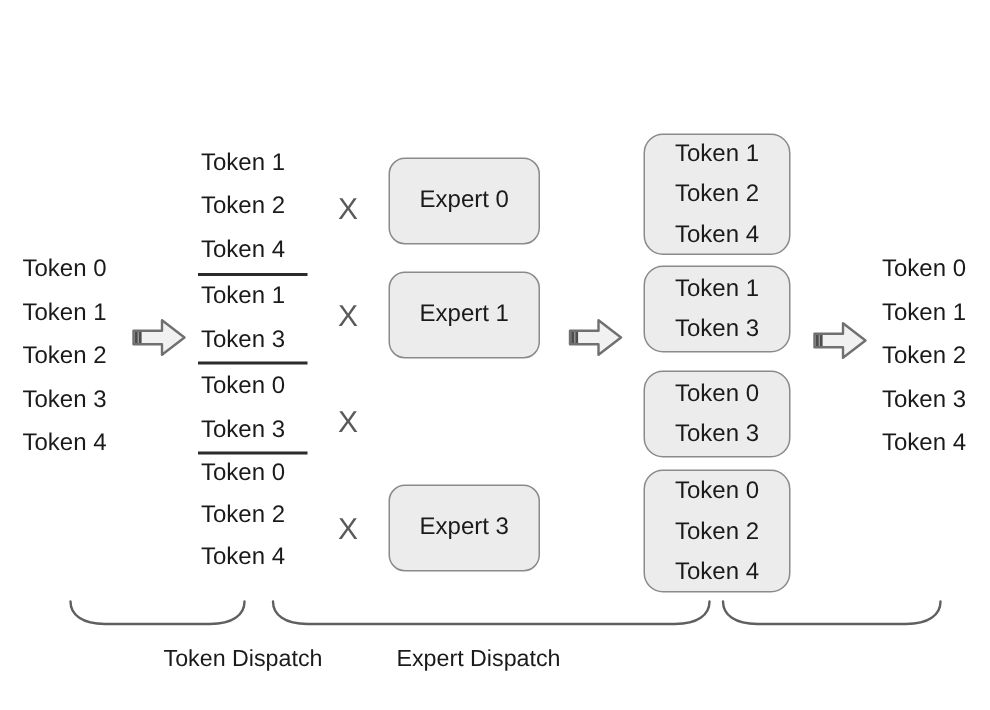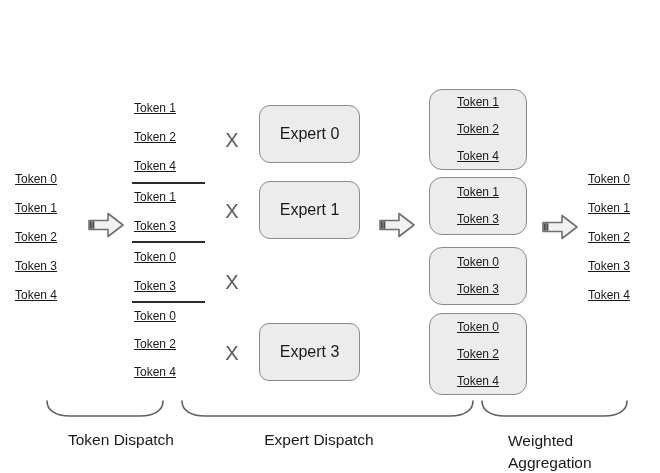--- a/index.html
+++ b/index.html
@@ -6,21 +6,21 @@
   .canvas{
     position:relative;
     width:660px;height:473px;
     background:#ffffff;
     font-family:"Liberation Sans", sans-serif;
     color:#1a1a1a;
     overflow:hidden;
   }
   .trow{
     height:29px;line-height:29px;
-    font-size:12px;white-space:nowrap;text-decoration:underline;
+    font-size:16px;white-space:nowrap;
   }
   .side-col{position:absolute;top:165px;width:70px;}
   .col-input{left:15px;}
   .col-output{left:588px;}
 
   .dgroup{position:absolute;left:134px;width:72px;}
   .dgroup .trow{height:29px;line-height:29px;}
   .dgroup-4 .trow{height:28px;line-height:28px;}
   .sep{
     position:absolute;left:132px;width:73px;height:2px;
@@ -49,21 +49,21 @@
   .result-box .trow{height:27px;line-height:27px;}
 
   .arrow-icon{position:absolute;width:38px;height:28px;}
 
   .braces-svg{position:absolute;left:0;top:394px;}
 
   .stage-label{
     position:absolute;top:431px;font-size:15.5px;line-height:18px;
     text-align:center;white-space:nowrap;
   }
-  .label-dispatch{left:41px;width:160px;}
+  .label-dispatch{left:55px;width:160px;text-align:right;}
   .label-compute{left:239px;width:160px;}
   .label-aggregation{left:508px;top:430px;text-align:left;line-height:22px;}
 </style>
 </head>
 <body>
 
 <div class="canvas">
 
   <div class="side-col col-input">
     <div class="trow">Token 0</div>
@@ -105,21 +105,21 @@
   <div class="xmark" style="top:198px;">X</div>
   <div class="xmark" style="top:269px;">X</div>
   <div class="xmark" style="top:340px;">X</div>
 
   <div class="expert-box" style="top:105px;">
     <span>Expert 0</span>
   </div>
   <div class="expert-box" style="top:181px;">
     <span>Expert 1</span>
   </div>
-  <div class="expert-box" style="top:323px;border-radius:10px;">
+  <div class="expert-box" style="top:323px;">
     <span>Expert 3</span>
   </div>
 
   <svg class="arrow-icon" style="left:378px;top:211px;" viewBox="0 0 38 28">
     <path d="M2 9.5 H21 V2.5 L36 14 L21 25.5 V18.5 H2 Z" fill="#f1f1f1" stroke="#707070" stroke-width="1.6" stroke-linejoin="round"></path>
     <rect x="2.8" y="10.3" width="4.6" height="7.4" fill="#4d4d4d"></rect>
     <line x1="5.2" y1="10.3" x2="5.2" y2="17.7" stroke="#9a9a9a" stroke-width="0.9"></line>
   </svg>
 
   <div class="result-box" style="top:89px;height:81px;">
@@ -156,18 +156,14 @@
   </div>
 
   <svg class="braces-svg" width="660" height="30" viewBox="0 0 660 30">
     <path d="M47 7 C47 16 55 22 70 22 L140 22 C155 22 163 16 163 7" fill="none" stroke="#5f5f5f" stroke-width="1.6" stroke-linecap="round"></path>
     <path d="M182 7 C182 16 190 22 205 22 L450 22 C465 22 473 16 473 7" fill="none" stroke="#5f5f5f" stroke-width="1.6" stroke-linecap="round"></path>
     <path d="M482 7 C482 16 490 22 505 22 L604 22 C619 22 627 16 627 7" fill="none" stroke="#5f5f5f" stroke-width="1.6" stroke-linecap="round"></path>
   </svg>
 
   <div class="stage-label label-dispatch">Token Dispatch</div>
   <div class="stage-label label-compute">Expert Dispatch</div>
-  <div class="stage-label label-aggregation">
-    <div>Weighted</div>
-    <div>Aggregation</div>
-  </div>
 
 </div>
 
 </body></html>

